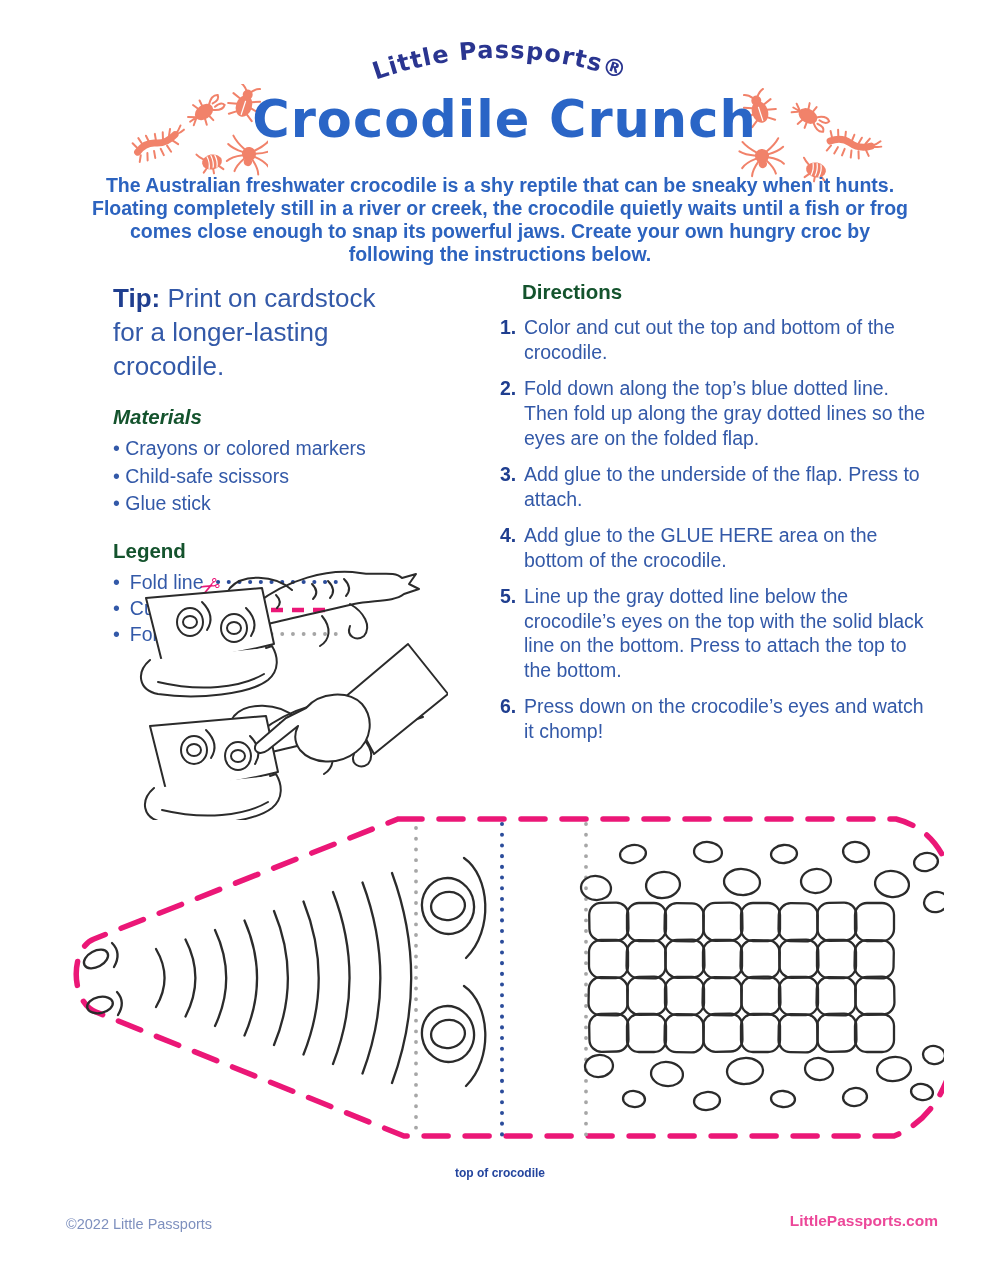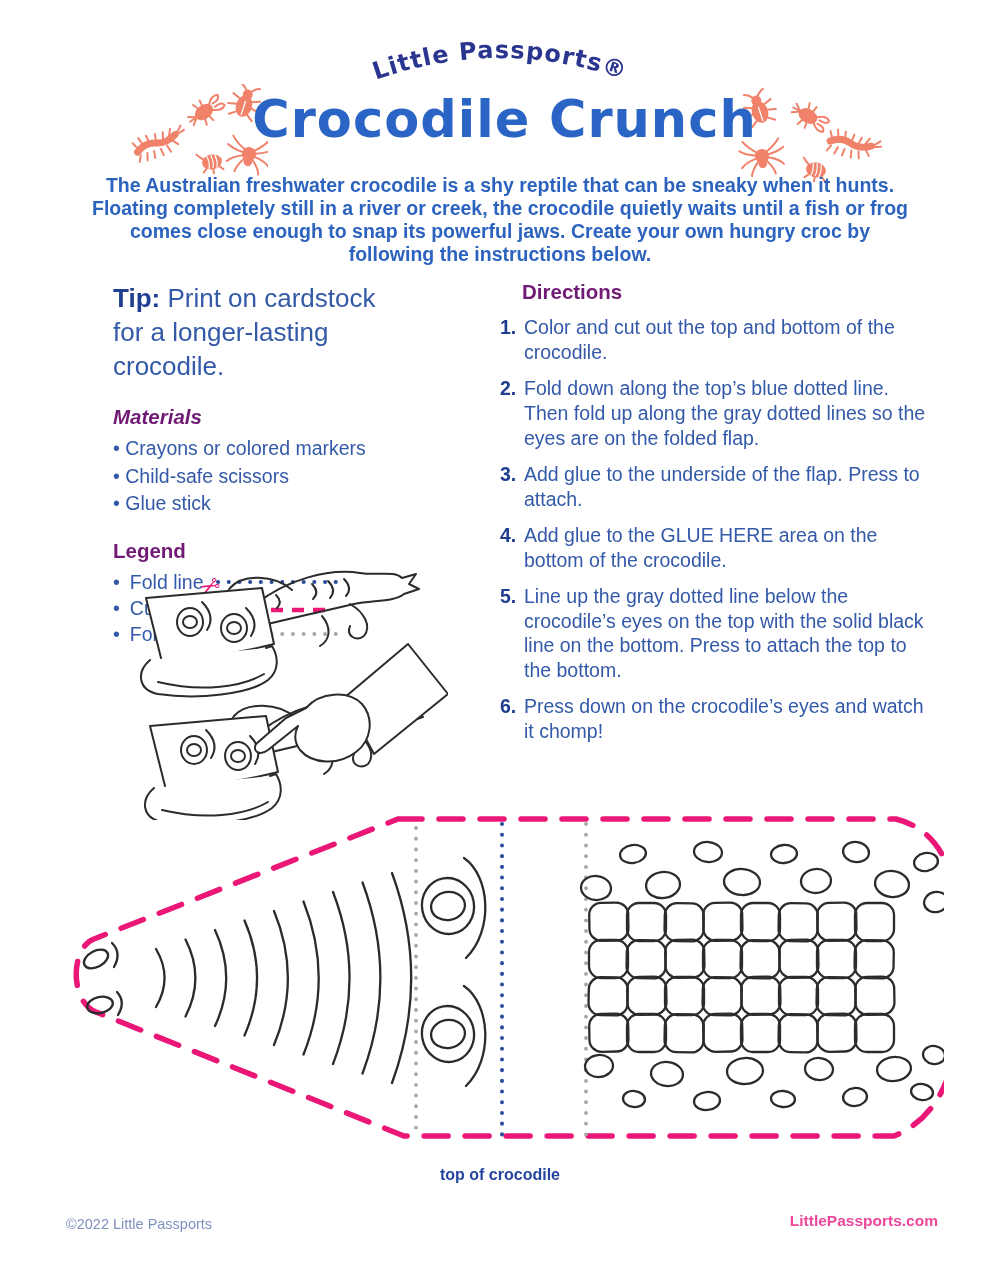--- a/index.html
+++ b/index.html
@@ -15,21 +15,21 @@
   .bugs-right{left:734px;top:86px;}
 
   .intro{position:absolute;top:174px;left:0;right:0;margin:0 auto;width:830px;text-align:center;
     font-size:19.5px;font-weight:bold;color:#2C63BF;line-height:1.18;}
 
   .left-col{position:absolute;left:113px;top:282px;width:352px;}
   .right-col{position:absolute;left:500px;top:280px;width:428px;}
 
   .tip{margin:0;width:290px;font-size:26px;line-height:1.3;color:#3359A8;}
   .tip-label{font-weight:bold;color:#1F3E8F;}
-  .section-heading{margin:0;font-size:20.5px;font-weight:bold;color:#701a75;}
+  .section-heading{margin:0;font-size:20.5px;font-weight:bold;color:#14532d;}
   .materials-heading{margin-top:22px;font-style:italic;}
   .plain-list{margin:6px 0 0 0;padding:0;list-style:none;font-size:19.5px;color:#3359A8;line-height:1.4;}
   .plain-list li::before{content:"• ";}
   .legend-heading{margin-top:22px;}
   .legend-list{margin:6px 0 0 0;}
   .legend-row{display:flex;align-items:center;gap:10px;height:26px;font-size:19.5px;color:#3359A8;}
   .legend-row::before{content:"• ";}
   .legend-line{flex:0 0 auto;}
   .cut-line-wrap{position:relative;}
   .scissors{position:absolute;left:-6px;top:-24px;font-size:24px;color:#EA1778;
@@ -45,21 +45,21 @@
   .ink{fill:none;stroke:#2b2b2b;stroke-width:2;stroke-linecap:round;stroke-linejoin:round;}
   .ink .paper{fill:#ffffff;}
 
   .template-svg{position:absolute;left:56px;top:806px;width:888px;height:352px;}
   .cutline{fill:none;stroke:#EB1777;stroke-width:5.5;stroke-linecap:round;stroke-dasharray:24 17;}
   .fold-gray{stroke:#A6A6A6;stroke-width:3.8;stroke-linecap:round;stroke-dasharray:0.1 10.6;fill:none;}
   .fold-blue{stroke:#2B4C9B;stroke-width:4;stroke-linecap:round;stroke-dasharray:0.1 10.6;fill:none;}
   .art{fill:none;stroke:#2b2b2b;stroke-width:2.3;stroke-linecap:round;stroke-linejoin:round;}
 
   .caption{position:absolute;top:1166px;left:0;right:0;margin:0;text-align:center;
-    font-size:16px;font-weight:bold;color:#24459E;}
+    font-size:12px;font-weight:bold;color:#24459E;}
   .copyright{position:absolute;left:66px;top:1216px;margin:0;font-size:14.5px;color:#7E90BE;}
   .website{position:absolute;right:62px;top:1212px;margin:0;font-size:15.5px;font-weight:bold;color:#ec4899;}
 </style>
 </head>
 <body>
 
 <div class="page">
 
   <svg class="logo-svg" viewBox="0 0 280 62">
     <defs>

